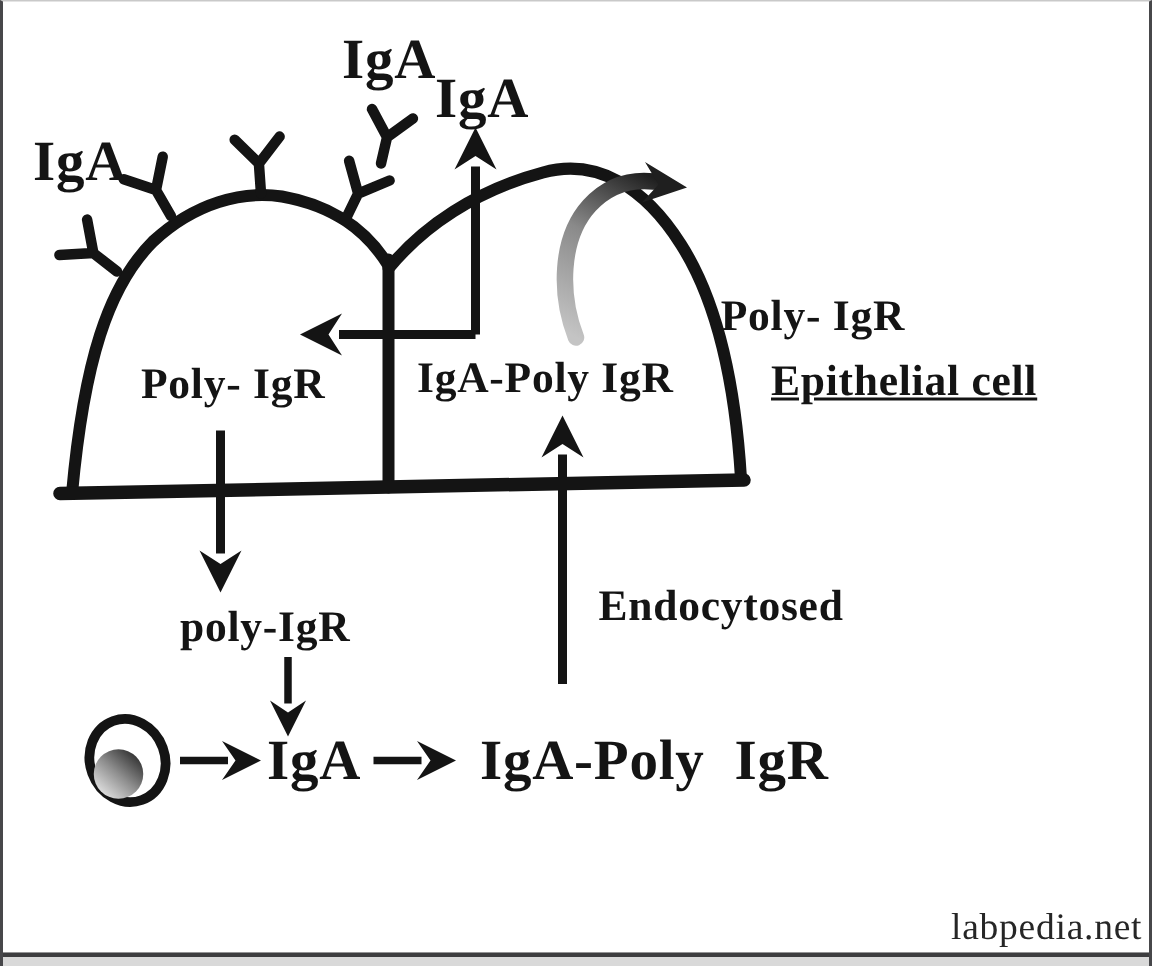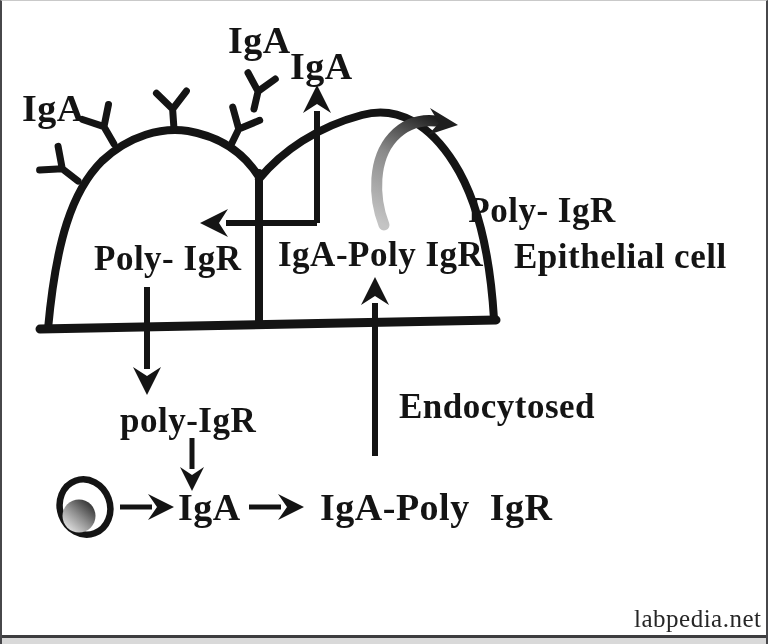--- a/index.html
+++ b/index.html
@@ -17,21 +17,21 @@
   #diagram-svg{position:absolute;left:0;top:0;}
   .lbl{
     position:absolute;
     font-weight:bold;
     color:#141414;
     line-height:1.05;
     white-space:pre;
     letter-spacing:0.5px;
   }
   .f38{font-size:38px;}
-  .f36{font-size:35px;}
+  .f36{font-size:29px;}
   .stack{line-height:41px;}
   #cleaved-block{width:160px;text-align:center;line-height:40px;}
   #watermark{
     position:absolute;
     font-weight:normal;
     font-size:25px;
     color:#262626;
     letter-spacing:0.5px;
   }
   #bottom-strip{
@@ -133,21 +133,21 @@
   </svg>
 
   <div class="lbl f38" style="left:20px;top:88px;">IgA</div>
   <div class="lbl f38" style="left:226px;top:20px;">IgA</div>
   <div class="lbl f38" style="left:288px;top:46px;">IgA</div>
 
   <div class="lbl f36" id="cleaved-block" style="left:460px;top:110px;">
     <div>Poly- IgR</div>
   </div>
 
-  <div class="lbl f36" style="left:512px;top:238px;">Epithelial cell</div>
+  <div class="lbl f36" style="left:512px;top:238px;text-decoration:underline;">Epithelial cell</div>
   <div class="lbl f36" style="left:92px;top:240px;">Poly- IgR</div>
   <div class="lbl f36" style="left:276px;top:236px;">IgA-Poly IgR</div>
   <div class="lbl f36" style="left:397px;top:388px;">Endocytosed</div>
   <div class="lbl f36" style="left:118px;top:402px;">poly-IgR</div>
   <div class="lbl f38" style="left:176px;top:487px;">IgA</div>
   <div class="lbl f38" style="left:318px;top:487px;">IgA-Poly  IgR</div>
 
   <div class="lbl f36 stack" style="left:55px;top:548px;">
     <div>Plasma</div>
     

